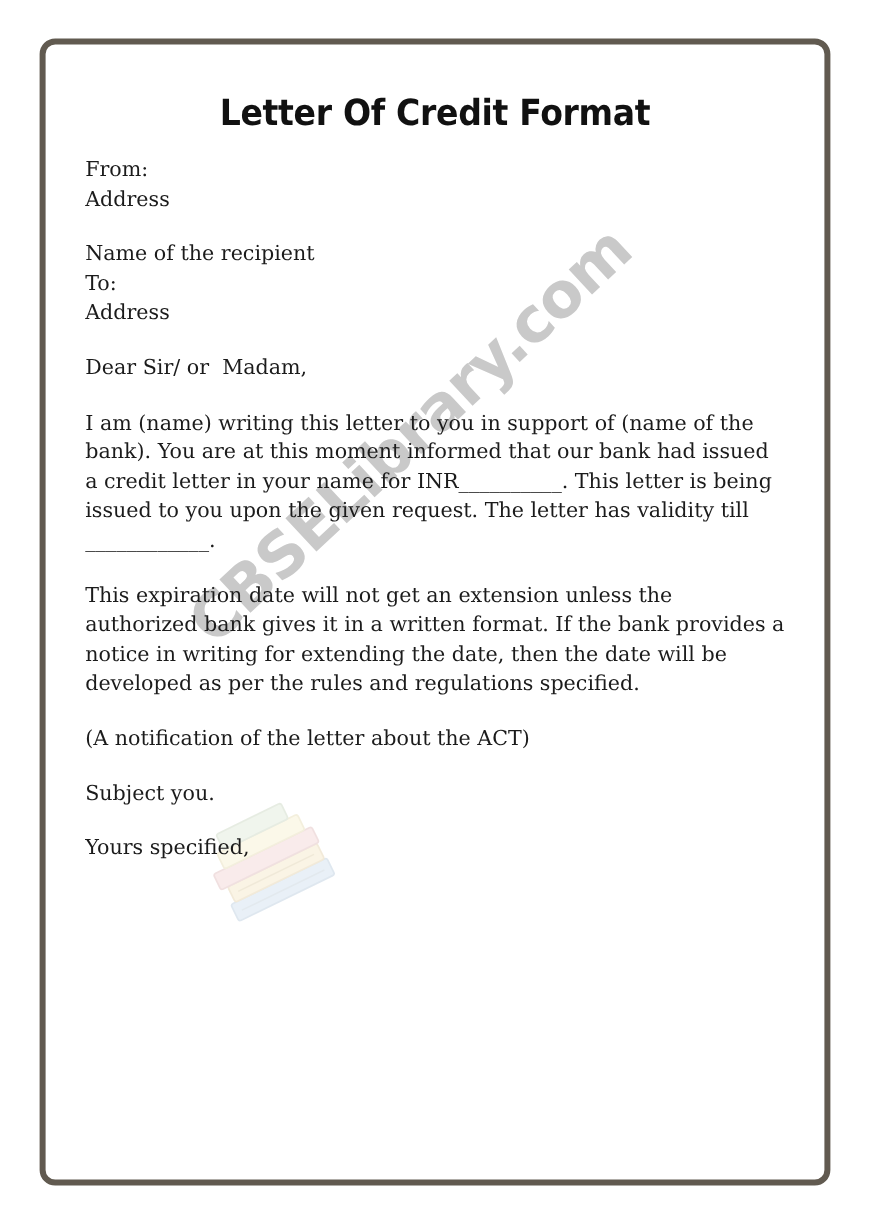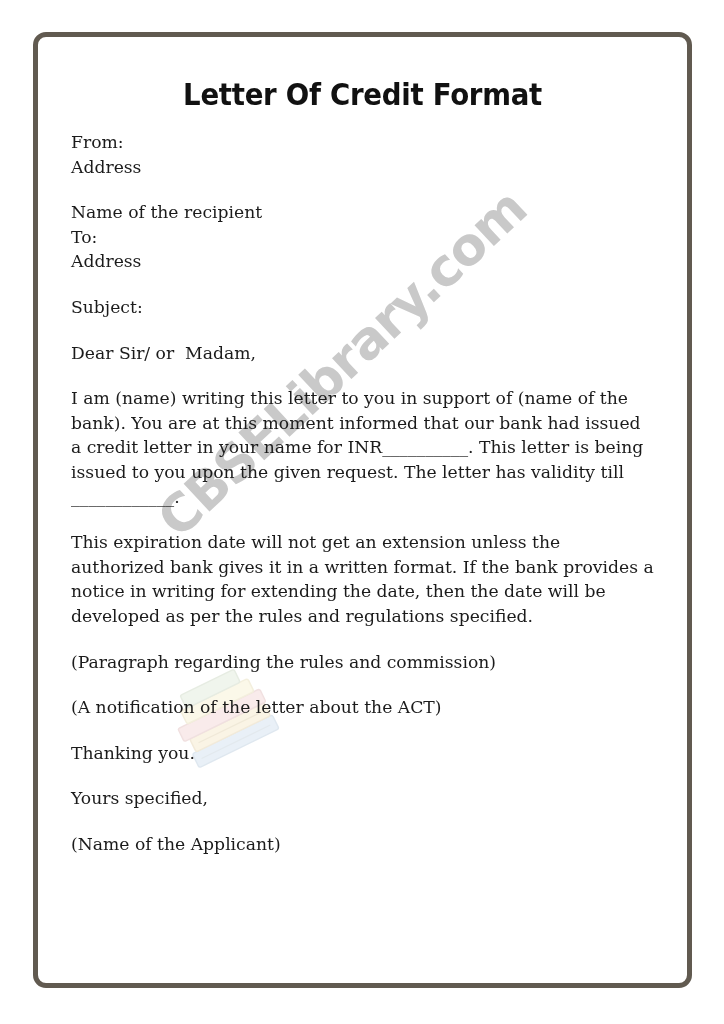--- a/index.html
+++ b/index.html
@@ -134,51 +134,42 @@
         <div class="line">Address</div>
       </div>
 
 
       <div class="block">
         <div class="line">Name of the recipient</div>
         <div class="line">To:</div>
         <div class="line">Address</div>
       </div>
 
-      <div class="block">
-        <div class="line">Subject:</div>
-      </div>
 
       <div class="block">
         <div class="line">Dear Sir/ or  Madam,</div>
       </div>
 
       <div class="block">
         <div class="para">I am (name) writing this letter to you in support of (name of the bank). You are at this moment informed that our bank had issued a credit letter in your name for INR__________. This letter is being issued to you upon the given request. The letter has validity till ____________.</div>
       </div>
 
       <div class="block">
         <div class="para">This expiration date will not get an extension unless the authorized bank gives it in a written format. If the bank provides a notice in writing for extending the date, then the date will be developed as per the rules and regulations specified.</div>
       </div>
 
-      <div class="block">
-        <div class="line">(Paragraph regarding the rules and commission)</div>
-      </div>
 
       <div class="block">
         <div class="line">(A notification of the letter about the ACT)</div>
       </div>
 
       <div class="block">
-        <div class="line">Thanking you.</div>
+        <div class="line">Subject you.</div>
       </div>
 
       <div class="block">
         <div class="line">Yours specified,</div>
       </div>
 
-      <div class="block">
-        <div class="line">(Name of the Applicant)</div>
-      </div>
 
     </div>
   </div>
 </div>
 
 </body></html>

